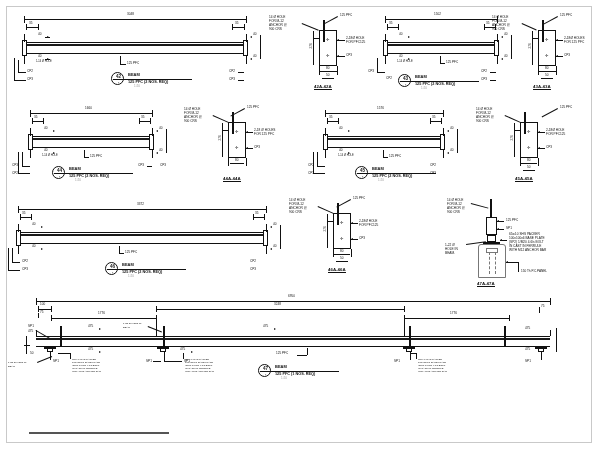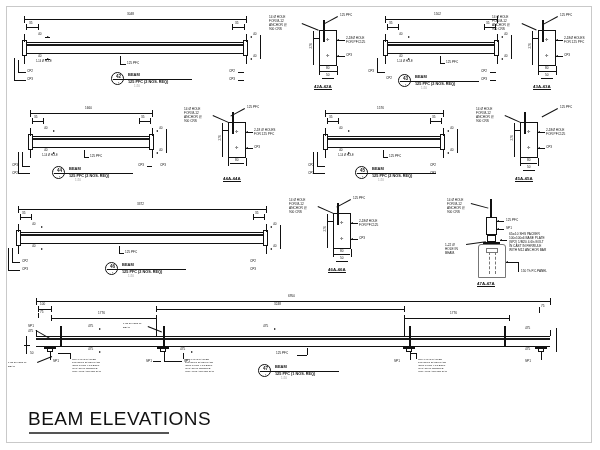--- a/index.html
+++ b/index.html
@@ -676,15 +676,14 @@
       <div class="num">47</div>
       <div class="mid"></div>
       <div class="dash">-</div>
     </div>
     <div class="tbs" style="left:275px;top:365px;">BEAM</div>
     <div class="t4" style="left:275px;top:372px;font-weight:bold;">125 PFC (1 NOS. REQ)</div>
     <div class="h" style="left:271px;top:371px;width:68px;"></div>
     <div class="t" style="left:281px;top:377px;color:#999;">1:20</div>
   </div>
 
-  <div class="title" style="left:28px;top:408px;">BEAM ELEVATIONS</div>
   <div class="titleline" style="left:29px;top:432px;width:140px;"></div>
 </div>
 
 </body></html>

